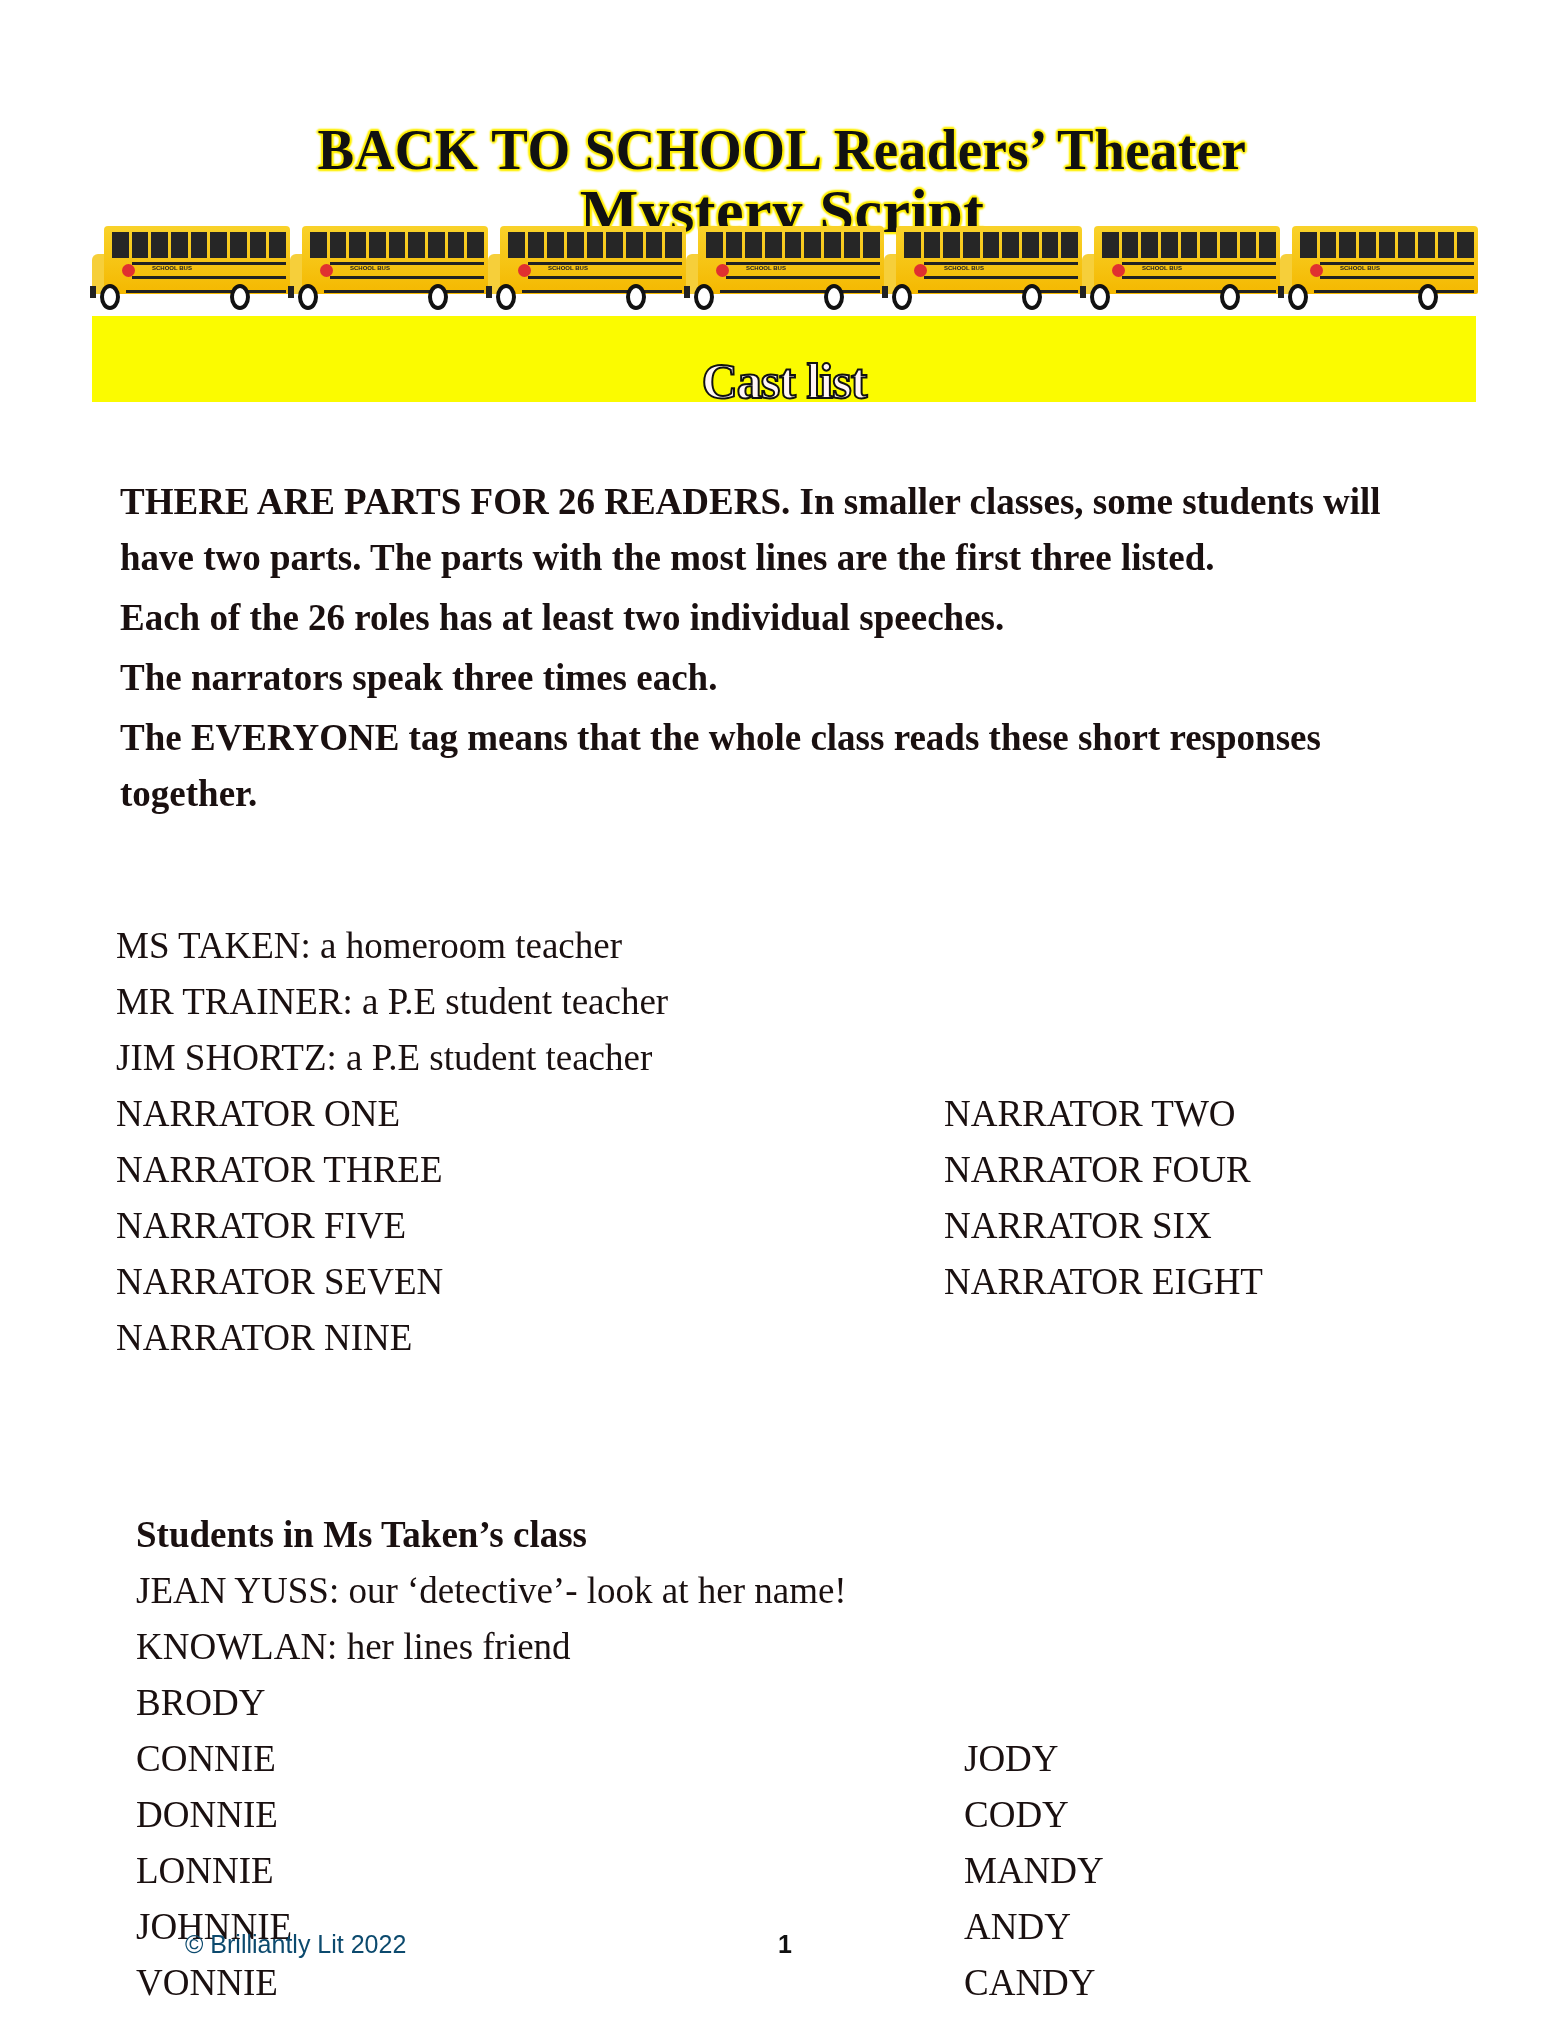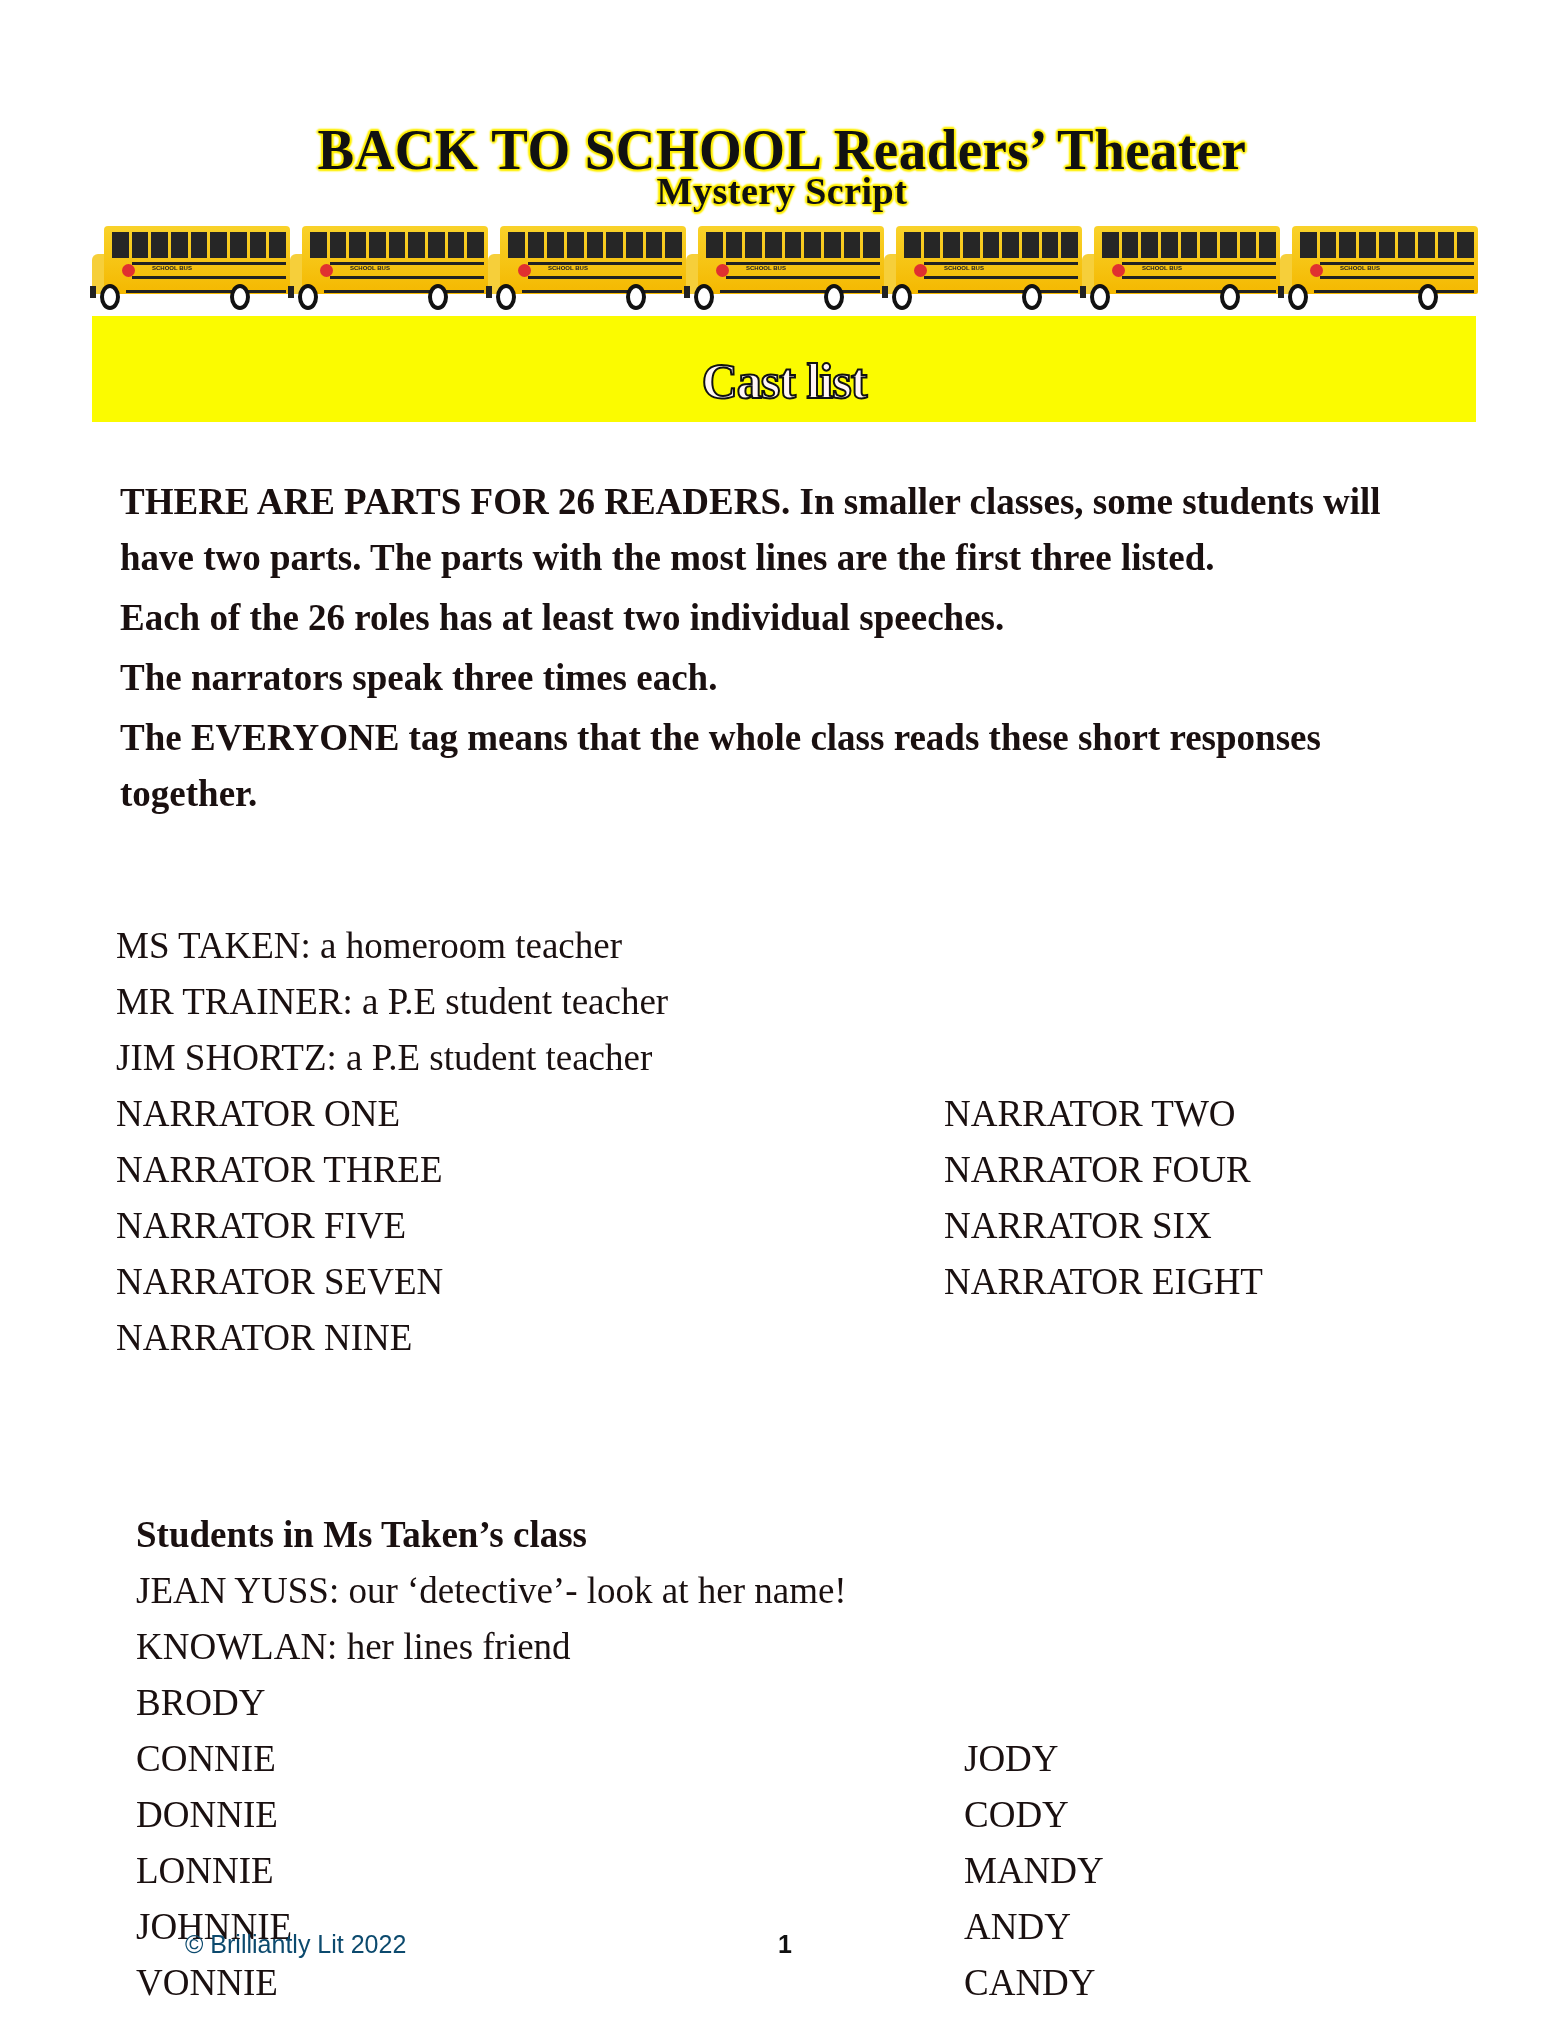--- a/index.html
+++ b/index.html
@@ -4,35 +4,35 @@
 <style>
   html, body { margin:0; padding:0; background:#ffffff; }
   body { width:1564px; height:2024px; position:relative; overflow:hidden; font-family:"Liberation Serif", "DejaVu Serif", serif; color:#1a1010; }
   .title {
     position:absolute; left:0; width:1564px; text-align:center;
     font-family:"Liberation Serif", serif; font-weight:bold; color:#111;
     text-shadow: 0 0 3px #ffee00, 0 0 3px #ffee00, 1px 1px 2px #ffee00, -1px -1px 2px #ffee00, 2px 0 2px #ffee00, -2px 0 2px #ffee00, 0 2px 2px #ffee00, 0 -2px 2px #ffee00;
     letter-spacing:0.5px;
   }
   .title1 { top:120px; font-size:56px; line-height:60px; transform:scaleX(0.98); }
-  .title2 { top:164px; font-size:38px; line-height:54px; }
+  .title2 { top:184px; font-size:62px; line-height:54px; }
   .bus-row { position:absolute; left:92px; top:224px; width:1386px; height:92px; display:flex; justify-content:space-between; }
   .bus { position:relative; width:198px; height:92px; }
   .bus .body { position:absolute; left:12px; right:0; top:2px; height:68px; background:linear-gradient(#f9d22a,#f4b800); border-radius:4px 4px 2px 2px; }
   .bus .hood { position:absolute; left:0; top:30px; width:30px; height:40px; background:#f6cf3a; border-radius:6px 0 0 4px; }
   .bus .windows { position:absolute; left:20px; right:4px; top:8px; height:26px; display:flex; gap:3px; }
   .bus .windows span { flex:1; background:#262626; }
   .bus .stripe { position:absolute; left:40px; right:4px; height:3px; background:#222; }
   .bus .s1 { top:38px; } .bus .s2 { top:52px; } .bus .s3 { top:66px; left:34px; }
   .bus .stop { position:absolute; left:30px; top:40px; width:13px; height:13px; border-radius:50%; background:#e03030; }
   .bus .label { position:absolute; left:60px; top:41px; font-family:"Liberation Sans", sans-serif; font-size:6px; font-weight:bold; color:#222; }
   .bus .wheel { position:absolute; top:60px; width:20px; height:26px; border-radius:50%; background:#fff; border:4px solid #111; box-sizing:border-box; }
   .bus .w1 { left:8px; } .bus .w2 { left:138px; }
   .bus .bumper { position:absolute; left:-2px; top:62px; width:6px; height:12px; background:#222; }
-  .band { position:absolute; left:92px; top:316px; width:1384px; height:106px; background:#fbfb00; }
+  .band { position:absolute; left:92px; top:316px; width:1384px; height:86px; background:#fbfb00; }
   .cast-title { position:absolute; left:0; right:0; top:36px; text-align:center; font-family:"Liberation Serif", serif; font-weight:bold; font-size:50px; color:#fff5f5; -webkit-text-stroke:2px #111; letter-spacing:-1px; }
   .intro { position:absolute; left:116px; top:470px; width:1300px; font-weight:bold; font-size:37px; line-height:56px; color:#1a1010; }
   .intro p { margin:4px; }
   .cast { position:absolute; left:116px; top:918px; width:1330px; font-size:37px; line-height:56px; }
   .row { display:flex; height:56px; }
   .row .col1 { width:828px; white-space:nowrap;font-family:Liberation Serif, serif; }
   .row .col2 { white-space:nowrap; }
   .students { position:absolute; left:116px; top:1507px; width:1330px; font-size:37px; line-height:56px;margin-left:20px; }
   .students .heading { font-weight:bold; }
   .footer-copy { position:absolute; left:185px; top:1930px; font-family:"Liberation Sans", sans-serif; font-weight:normal; font-size:25px; color:#0c4a6e; }

